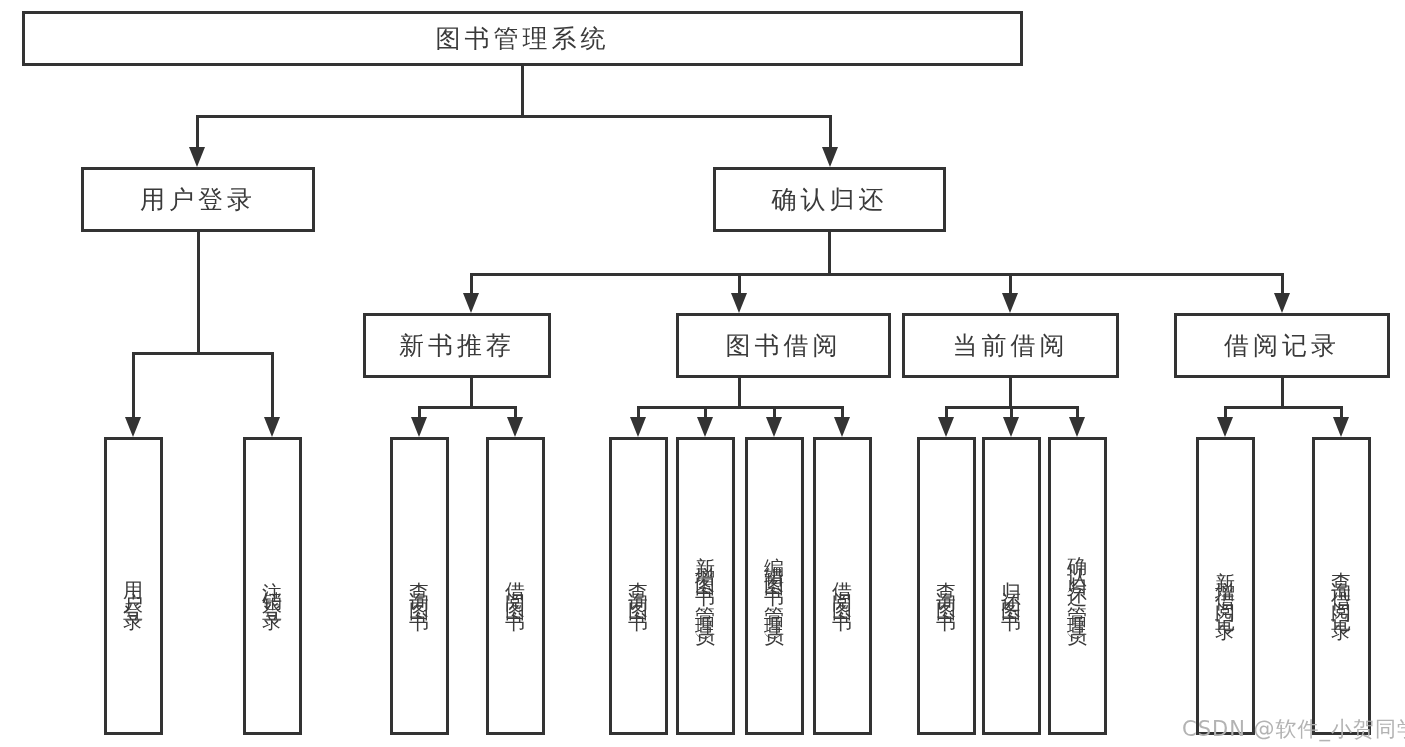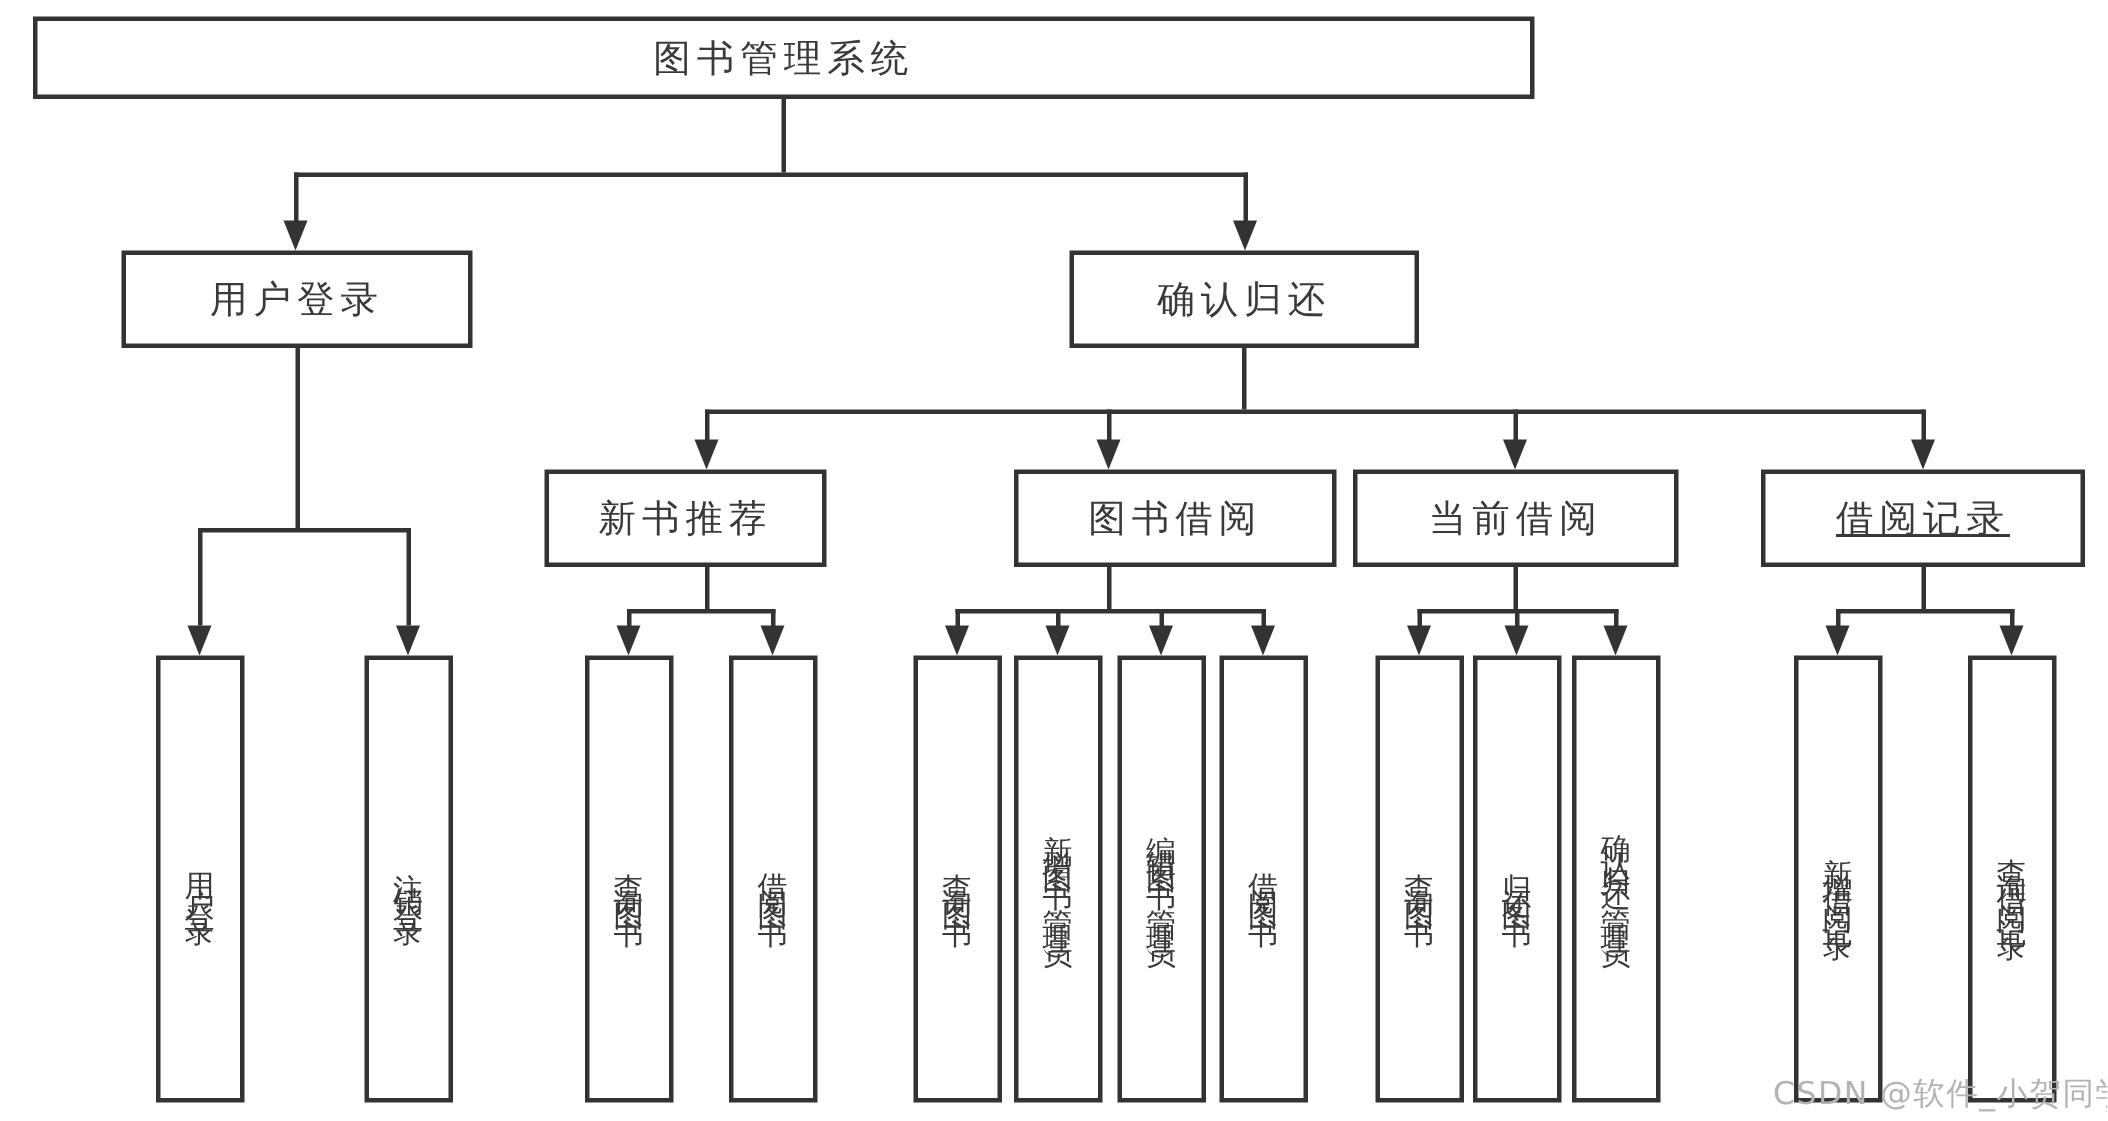--- a/index.html
+++ b/index.html
@@ -72,21 +72,21 @@
 
   <div class="box" style="left:363px;top:313px;width:188px;height:65px;">
     <span class="h-label">新书推荐</span>
   </div>
   <div class="box" style="left:632px;top:313px;width:215px;height:65px;margin-left:44px;">
     <span class="h-label">图书借阅</span>
   </div>
   <div class="box" style="left:902px;top:313px;width:217px;height:65px;text-align:right;">
     <span class="h-label">当前借阅</span>
   </div>
-  <div class="box" style="left:1174px;top:313px;width:216px;height:65px;text-decoration:underline;">
+  <div class="box" style="left:1174px;top:313px;width:216px;height:65px;">
     <span class="h-label">借阅记录</span>
   </div>
 
   <div class="vline" style="left:470px;top:378px;height:30px;"></div>
   <div class="hline" style="left:418px;top:406px;width:99px;"></div>
   <div class="vline" style="left:418px;top:406px;height:12px;"></div>
   <div class="arrow" style="left:411px;top:417px;"></div>
   <div class="vline" style="left:514px;top:406px;height:12px;"></div>
   <div class="arrow" style="left:507px;top:417px;"></div>
 

